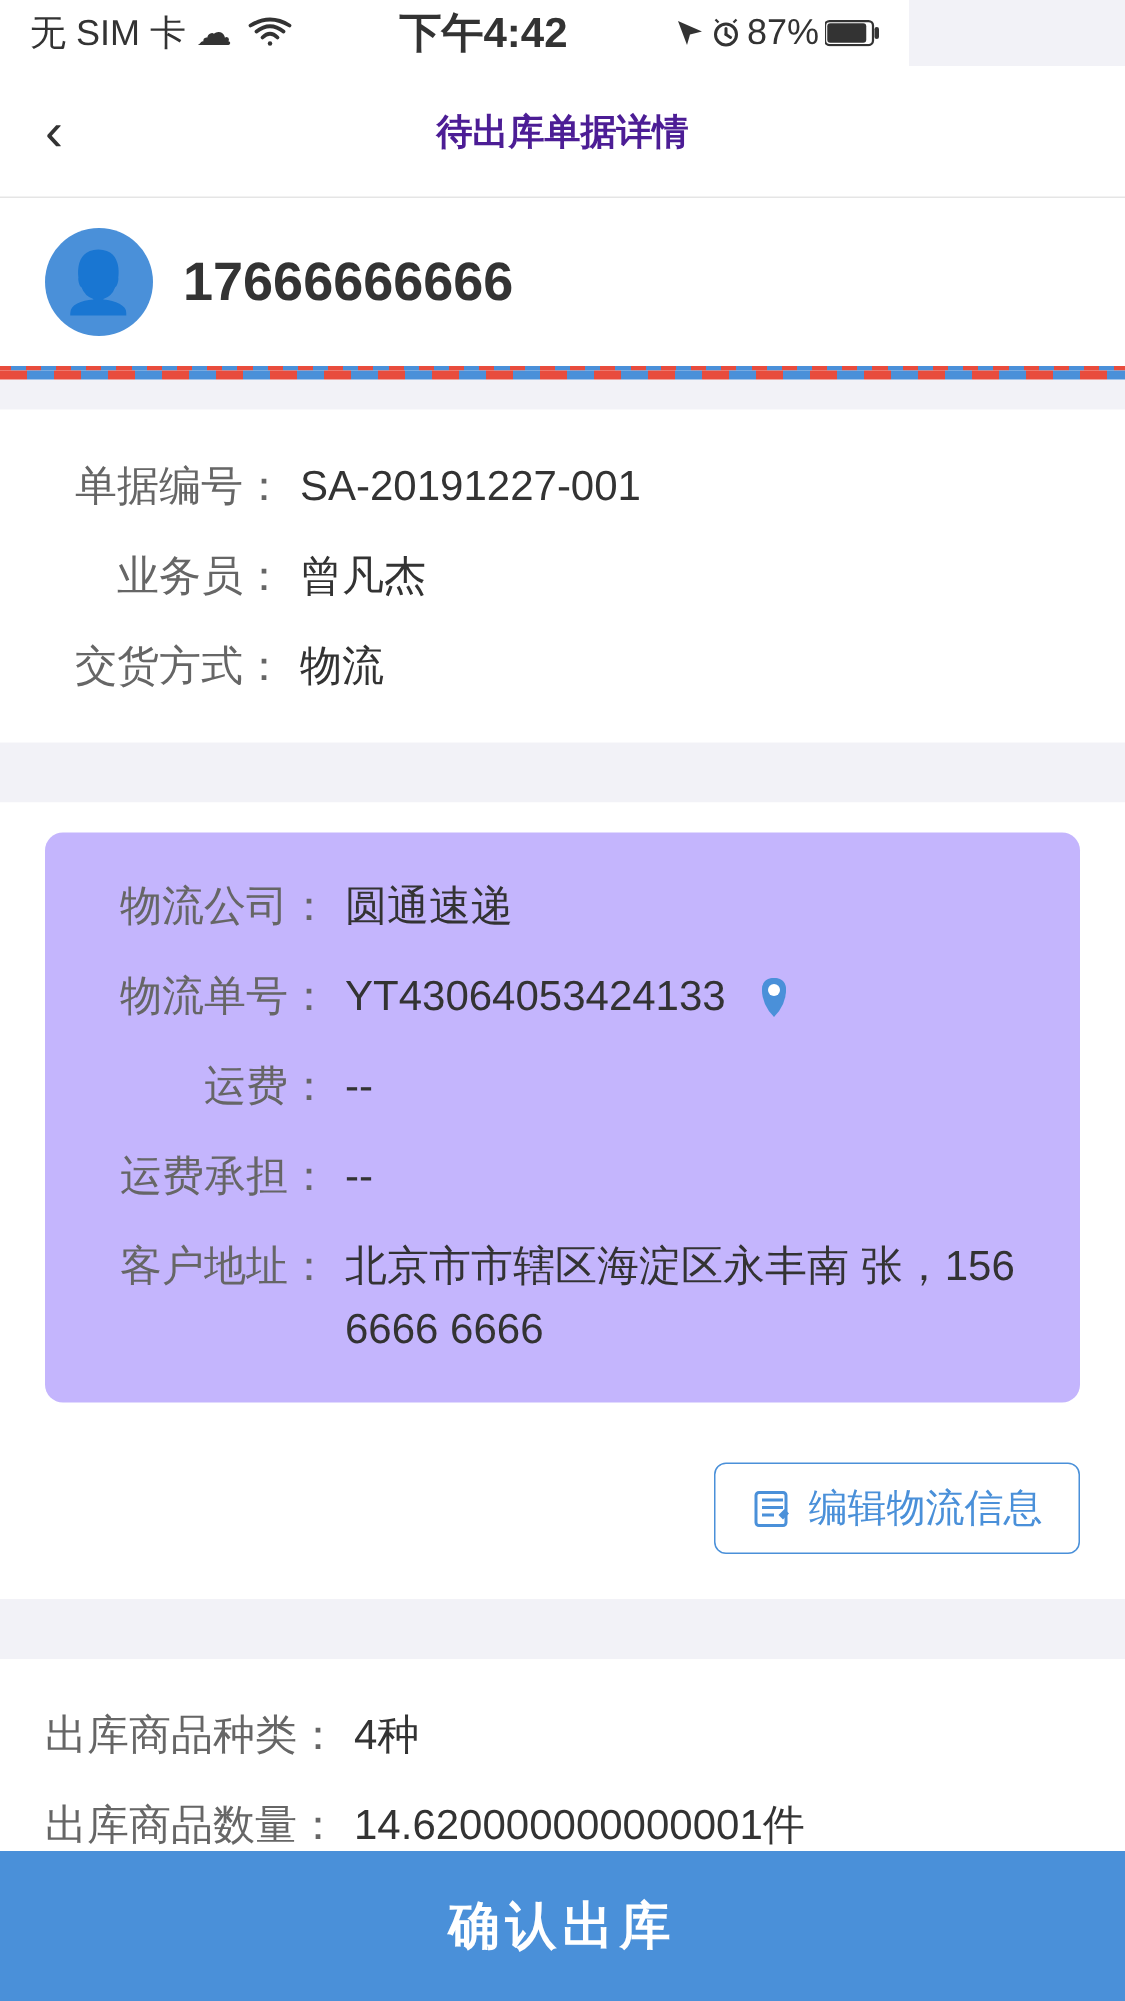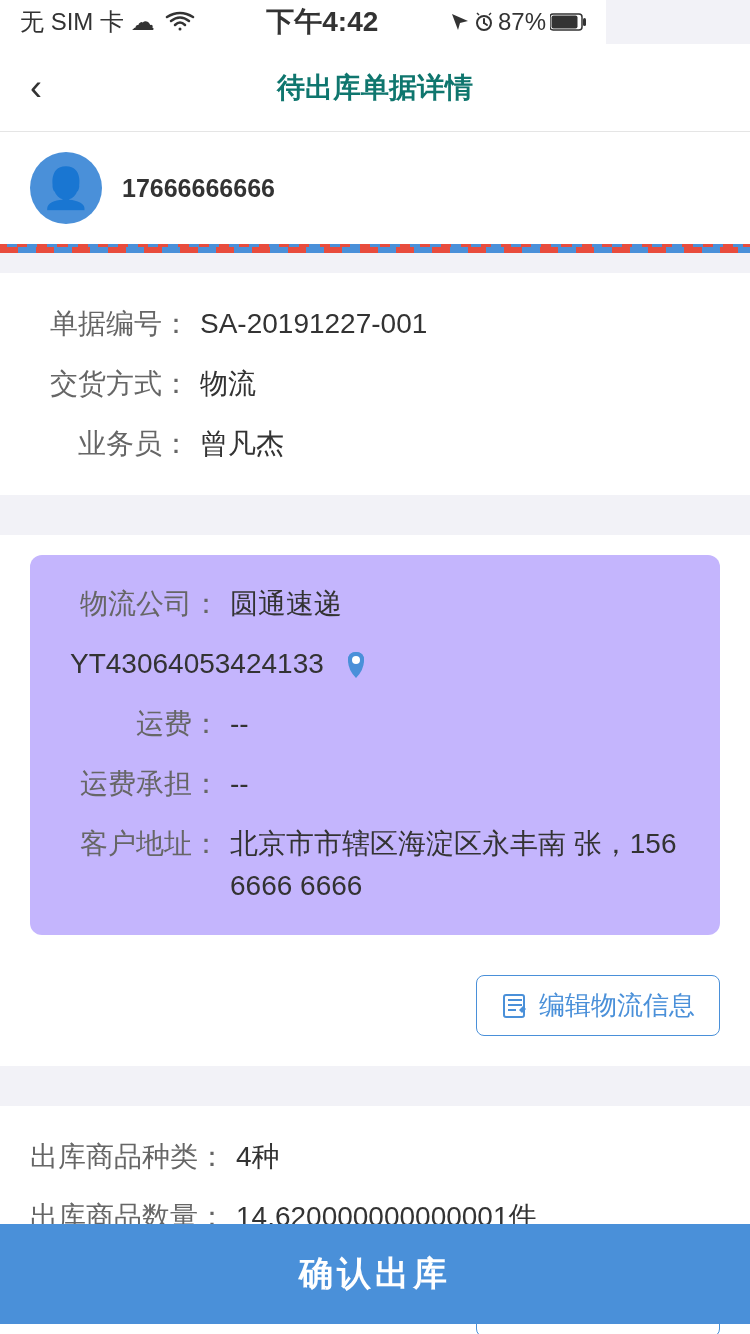--- a/index.html
+++ b/index.html
@@ -55,23 +55,23 @@
       border-bottom: 1px solid #e5e5e5;
     }
     .nav-back {
       position: absolute;
       left: 30px;
       font-size: 36px;
       color: #333;
       cursor: pointer;
     }
     .nav-title {
-      font-size: 28px;
+      font-size: 24px;
       font-weight: 600;
-      color: #0f766e;
+      color: #4c1d95;
     }
 
     
     .customer-header {
       background: #fff;
       padding: 20px 30px;
       display: flex;
       align-items: center;
       gap: 20px;
       border-bottom: 3px solid transparent;
@@ -85,21 +85,21 @@
       display: flex;
       align-items: center;
       justify-content: center;
       flex-shrink: 0;
     }
     .avatar-icon {
       color: #fff;
       font-size: 40px;
     }
     .customer-phone {
-      font-size: 25px;
+      font-size: 36px;
       font-weight: 600;
       color: #333;
     }
 
     
     .dashed-divider {
       width: 100%;
       height: 6px;
       background: repeating-linear-gradient(90deg, #e84c3d 0, #e84c3d 18px, #4a90d9 18px, #4a90d9 36px);
       margin: 0;
@@ -186,21 +186,21 @@
       cursor: pointer;
       background: #fff;
       margin-top: 20px;
       margin-left: auto;
       width: fit-content;
     }
 
     
     .confirm-bar {
       position: fixed;
-      bottom: 10px;
+      bottom: 0;
       left: 0;
       width: 750px;
       height: 100px;
       background: #4a90d9;
       display: flex;
       align-items: center;
       justify-content: center;
       cursor: pointer;
     }
     .confirm-text {
@@ -271,40 +271,41 @@
   <div class="dashed-divider"></div>
 </div>
 
 <div class="section-wrapper">
   <div class="info-section">
     <div class="info-row">
       <span class="info-label">单据编号：</span>
       <span class="info-value">SA-20191227-001</span>
     </div>
     <div class="info-row">
+      <span class="info-label">业务员：</span>
+      <span class="info-value">曾凡杰</span>
+    </div>
+    <div class="info-row">
       <span class="info-label">交货方式：</span>
       <span class="info-value">物流</span>
-    </div>
-    <div class="info-row">
-      <span class="info-label">业务员：</span>
-      <span class="info-value">曾凡杰</span>
     </div>
   </div>
 </div>
 
 <div class="gray-bg"></div>
 
 <div class="section-wrapper">
   <div style="padding: 20px 30px 0 30px; background: #fff;">
     <div class="logistics-card">
       <div class="info-row">
         <span class="info-label">物流公司：</span>
         <span class="info-value">圆通速递</span>
       </div>
       <div class="info-row">
+        <span class="info-label">物流单号：</span>
         <span class="info-value" style="display:flex;align-items:center;">
           <span>YT43064053424133</span>
           <span style="display:inline-flex;align-items:center;justify-content:center;">
             <svg width="36" height="36" viewBox="0 0 36 36">
               <circle cx="18" cy="14" r="8" fill="#4a90d9"></circle>
               <path d="M18 6 Q26 6 26 14 Q26 24 18 32 Q10 24 10 14 Q10 6 18 6Z" fill="#4a90d9"></path>
               <circle cx="18" cy="14" r="4" fill="#fff"></circle>
             </svg>
           </span>
         </span>

